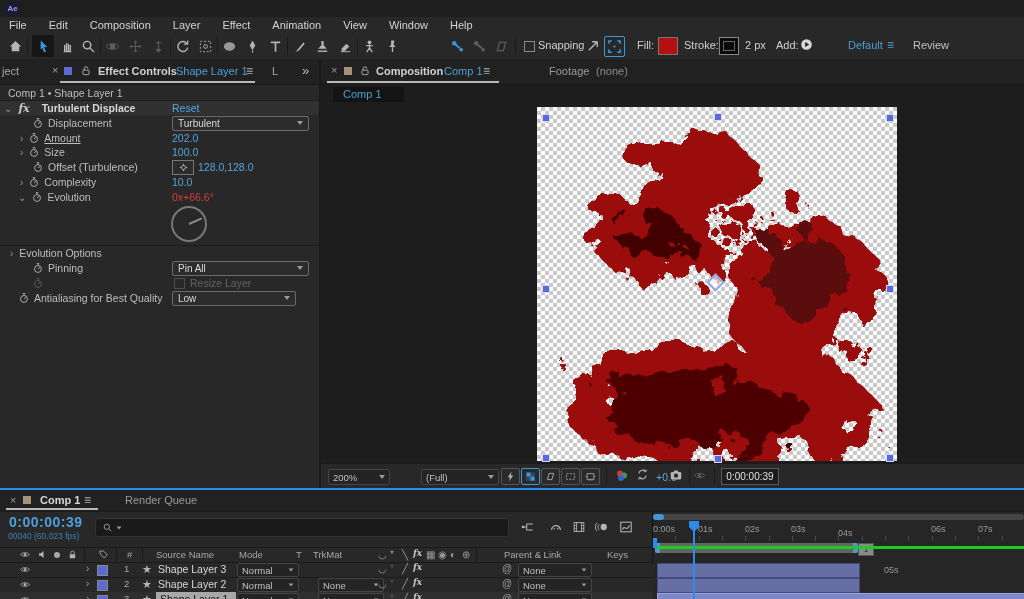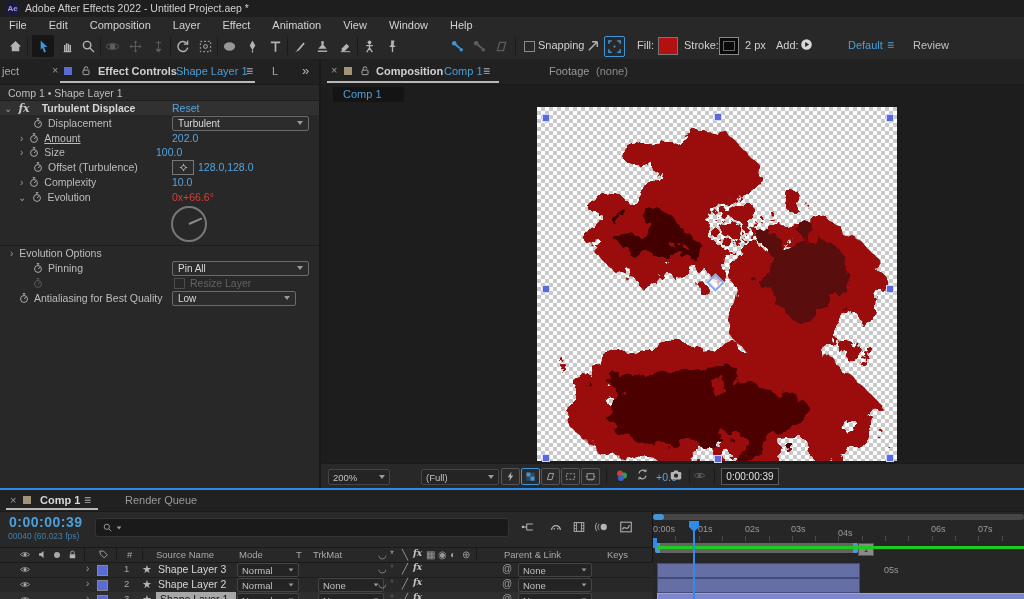--- a/index.html
+++ b/index.html
@@ -192,21 +192,20 @@
         <path d="M8 2.5v3M8 10.5v3M2.5 8h3M10.5 8h3" stroke="currentColor" stroke-width="1.2"></path>
       </symbol>
 </defs>
 </svg>
 
 <div id="app">
 
   <div class="abs row" style="left:0;top:0;width:1024px;height:17px;background:#1e1e1e;">
     <span class="abs" style="left:6px;top:2px;width:13px;height:13px;background:#1b1b38;color:#9b9bf0;font-size:8px;font-weight:bold;
                  display:flex;align-items:center;justify-content:center;border-radius:2px;">Ae</span>
-    <span class="abs" style="left:25px;top:2px;font-size:10.5px;color:#cfcfcf;">Adobe After Effects 2022 - Untitled Project.aep *</span>
   </div>
 
   <div class="abs row" style="left:0;top:17px;width:1024px;height:16px;background:#282828;">
     <span style="padding:0 11px 0 9px;color:#d2d2d2;">File</span>
     <span style="padding:0 11px;color:#d2d2d2;">Edit</span>
     <span style="padding:0 11px;color:#d2d2d2;">Composition</span>
     <span style="padding:0 11px;color:#d2d2d2;">Layer</span>
     <span style="padding:0 11px;color:#d2d2d2;">Effect</span>
     <span style="padding:0 11px;color:#d2d2d2;">Animation</span>
     <span style="padding:0 11px;color:#d2d2d2;">View</span>
@@ -406,21 +405,21 @@
     </div>
 
     <div class="abs row" style="left:0;top:86px;width:319px;height:14px;">
       <span class="glyph" style="margin-left:20px;">›</span>
       <span class="ico" style="margin-left:5px;">
           <svg class="i" style="width:12px;height:12px;">
             <use href="#s-stopwatch"></use>
           </svg>
         </span>
       <span class="lbl" style="margin-left:4px;">Size</span>
-      <span class="abs val" style="left:156px;">100.0</span>
+      <span class="abs val" style="left:172px;">100.0</span>
     </div>
 
     <div class="abs row" style="left:0;top:101px;width:319px;height:14px;">
       <span class="ico" style="margin-left:32px;">
           <svg class="i" style="width:12px;height:12px;">
             <use href="#s-stopwatch"></use>
           </svg>
         </span>
       <span class="lbl" style="margin-left:4px;">Offset (Turbulence)</span>
       <span class="ico abs" style="left:172px;top:0;width:20px;height:13px;border:1px solid #777;background:#2c2c2c;">

